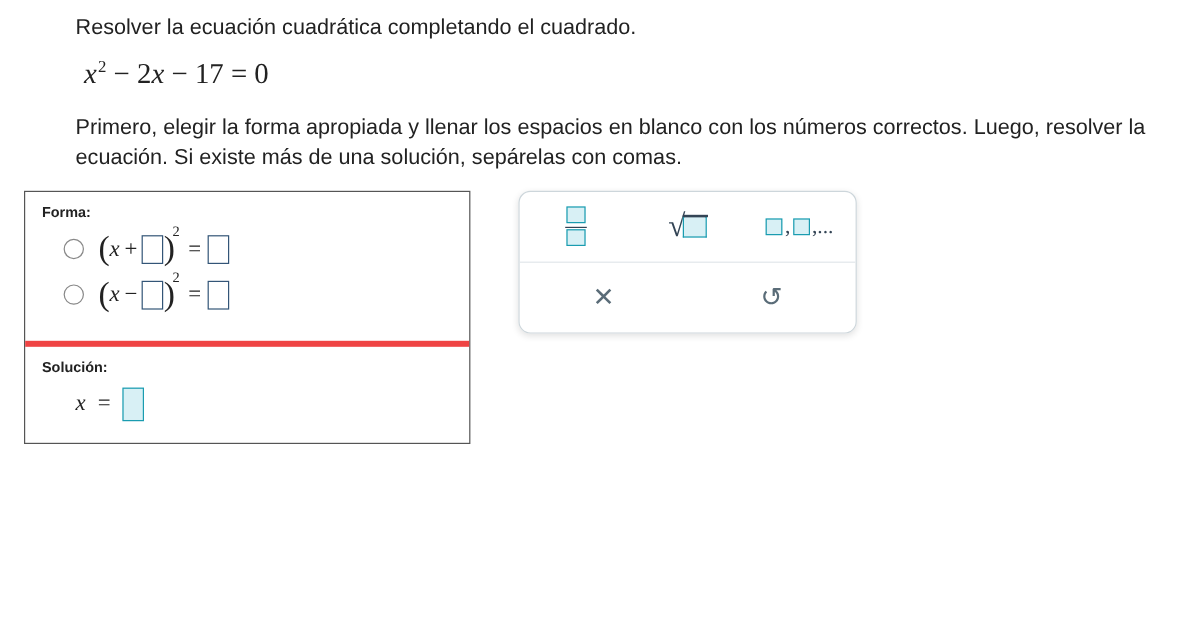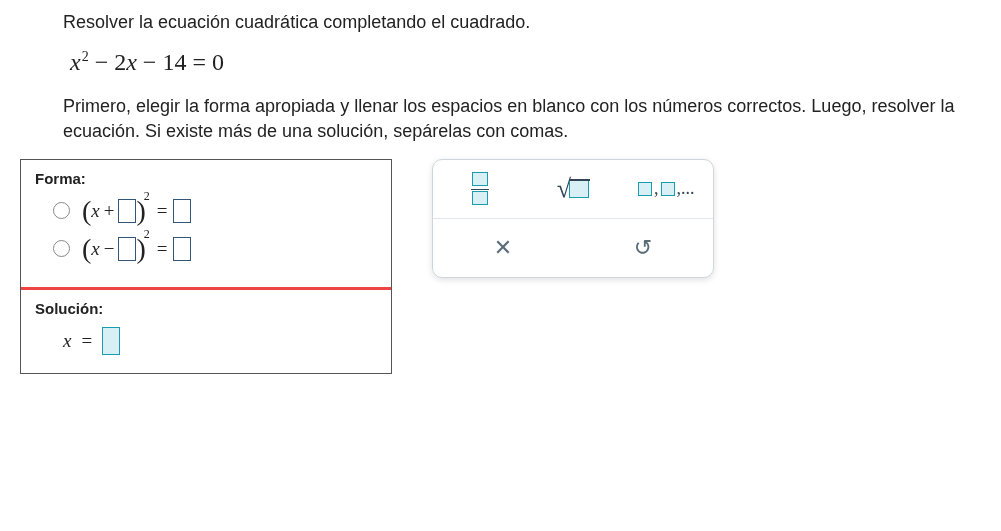--- a/index.html
+++ b/index.html
@@ -37,25 +37,25 @@
     margin-top: 14px;
   }
   .panel {
     border: 1px solid #555;
     width: 370px;
   }
   .panel-section {
     padding: 10px 14px 14px 14px;
   }
   .panel-section + .panel-section {
-    border-top: 3px solid #ef4444;
+    border-top: 5px solid #ef4444;
   }
   .section-title {
     font-weight: bold;
-    font-size: 15px;
+    font-size: 12px;
     margin-bottom: 10px;
   }
   .option {
     display: flex;
     align-items: center;
     gap: 12px;
     margin: 10px 0 10px 18px;
   }
   .radio {
     width: 15px;
@@ -207,21 +207,21 @@
 </head>
 <body>
 
 <div class="instruction">Resolver la ecuación cuadrática completando el cuadrado.</div>
 
 <div class="equation">
   <span>x</span><sup>2</sup>
   <span class="num">−</span>
   <span class="num">2</span><span>x</span>
   <span class="num">−</span>
-  <span class="num">14</span>
+  <span class="num">17</span>
   <span class="num">=</span>
   <span class="num">0</span>
 </div>
 
 <div class="instruction">Primero, elegir la forma apropiada y llenar los espacios en blanco con los números correctos. Luego, resolver la ecuación. Si existe más de una solución, sepárelas con comas.</div>
 
 <div class="row">
 
   <div class="panel">
     <div class="panel-section">

